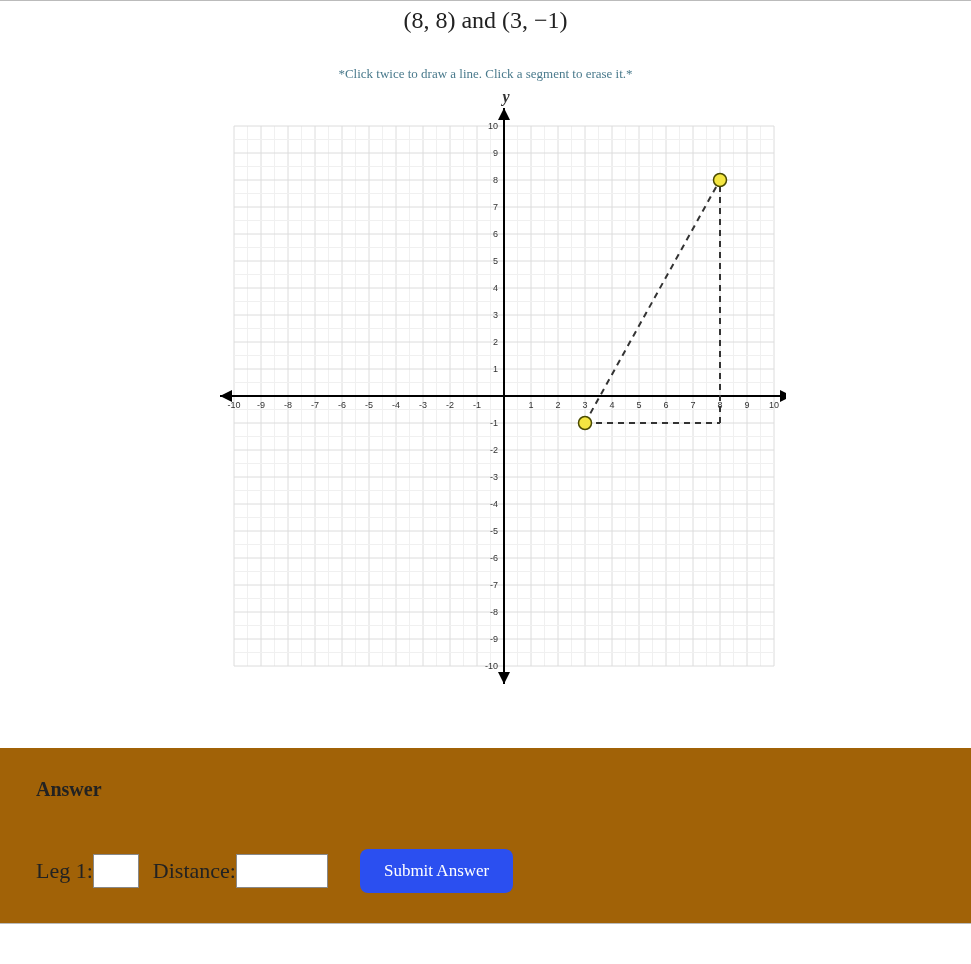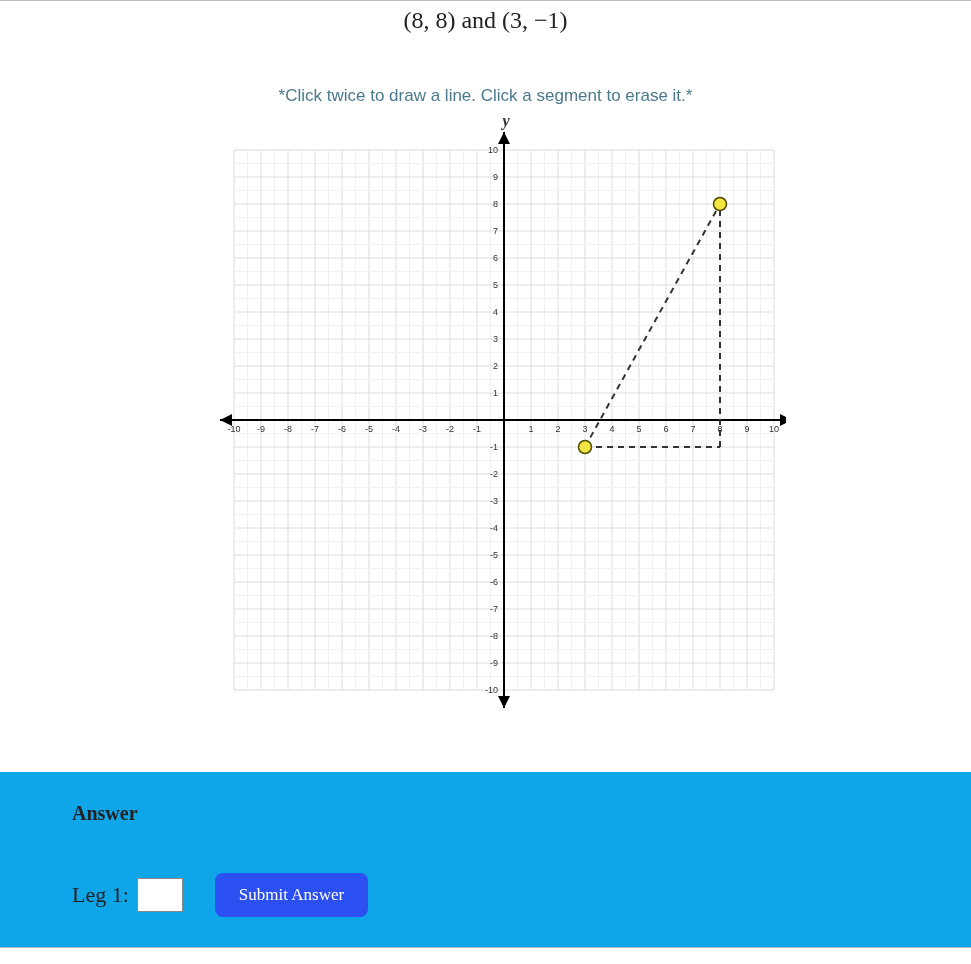--- a/index.html
+++ b/index.html
@@ -24,54 +24,54 @@
     border-bottom:1px solid #bbb;
   }
   .title{
     text-align:center;
     font-size:24px;
     padding:6px 0 4px;
   }
   .instruction{
     text-align:center;
     color:var(--teal);
-    font-family:Liberation Sans, sans-serif;
-    font-size:17px;
-    margin-top:48px;
+    font-family:Liberation Serif, serif;
+    font-size:13px;
+    margin-top:28px;
     margin-bottom:6px;
   }
   .graph-wrap{
     display:flex;
     justify-content:center;
     padding-bottom:40px;
   }
   .graph-box{
     position:relative;
     width:600px;
     height:620px;
   }
   .answer-panel{
-    background:#0ea5e9;
-    padding:30px 72px 30px;
+    background:#a16207;
+    padding:30px 36px 30px;
   }
   .answer-heading{
     font-weight:bold;
     font-size:20px;
     margin-bottom:48px;
   }
   .answer-row{
     display:flex;
     align-items:center;
     gap:14px;
     font-size:22px;
   }
   .field{
     display:flex;
     align-items:center;
-    gap:8px;
+    gap:0;
   }
   .field input{
     height:34px;
     border:1px solid #888;
     background:#fff;
     font-size:18px;
     text-align:center;
     padding:2px 4px;
     box-sizing:border-box;
   }
@@ -250,16 +250,20 @@
     </div>
   </div>
 
   <div class="answer-panel">
     <div class="answer-heading">Answer</div>
     <div class="answer-row">
       <div class="field">
         <span>Leg 1:</span>
         <input class="w-small" value="" style="">
       </div>
+      <div class="field">
+        <span>Distance:</span>
+        <input class="w-med" value="" style="">
+      </div>
       <button class="submit">Submit Answer</button>
     </div>
   </div>
 </div>
 
 </body></html>

